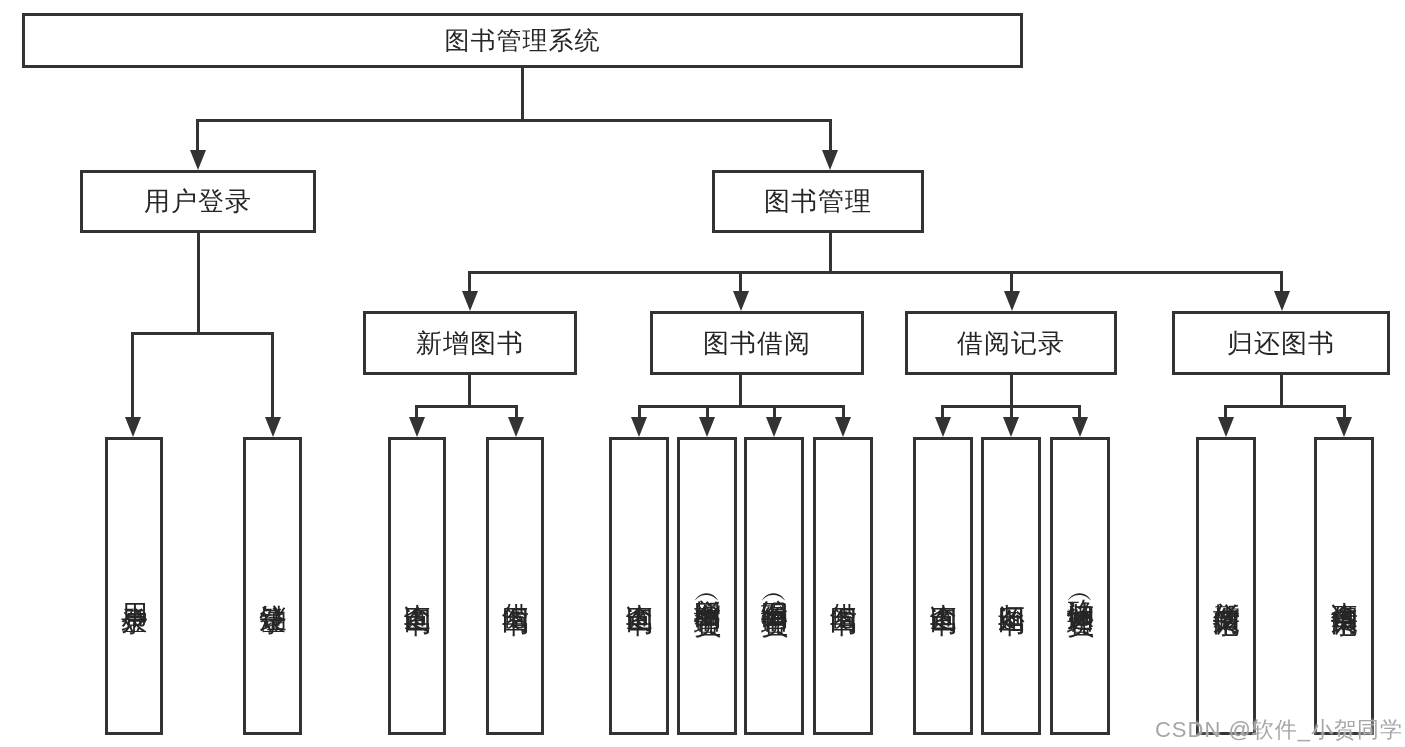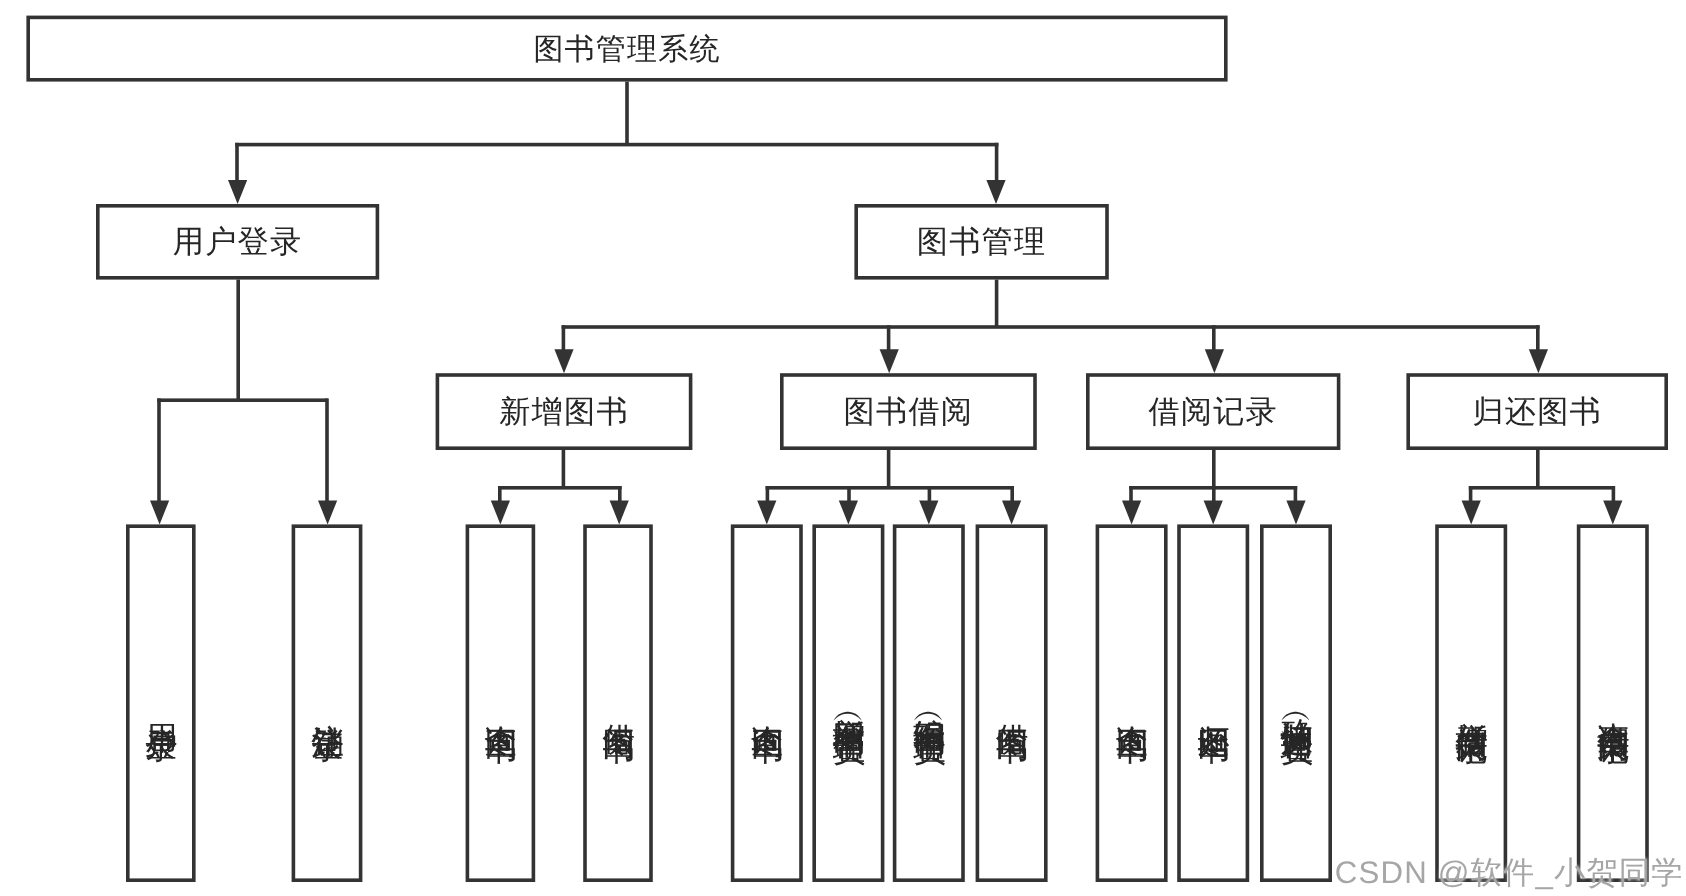--- a/index.html
+++ b/index.html
@@ -36,21 +36,21 @@
   .arrow{
     position:absolute;
     width:0;height:0;
     border-left:8px solid transparent;
     border-right:8px solid transparent;
     border-top:20px solid #333333;
   }
   .watermark{
     position:absolute;
     right:2px;bottom:2px;
-    font-size:26px;
+    font-size:22px;
     color:#a6a6a6;
     text-shadow:0 0 3px #ffffff;
     z-index:5;
     letter-spacing:1px;
   }
 </style>
 </head>
 <body>
 
 <div class="canvas">

